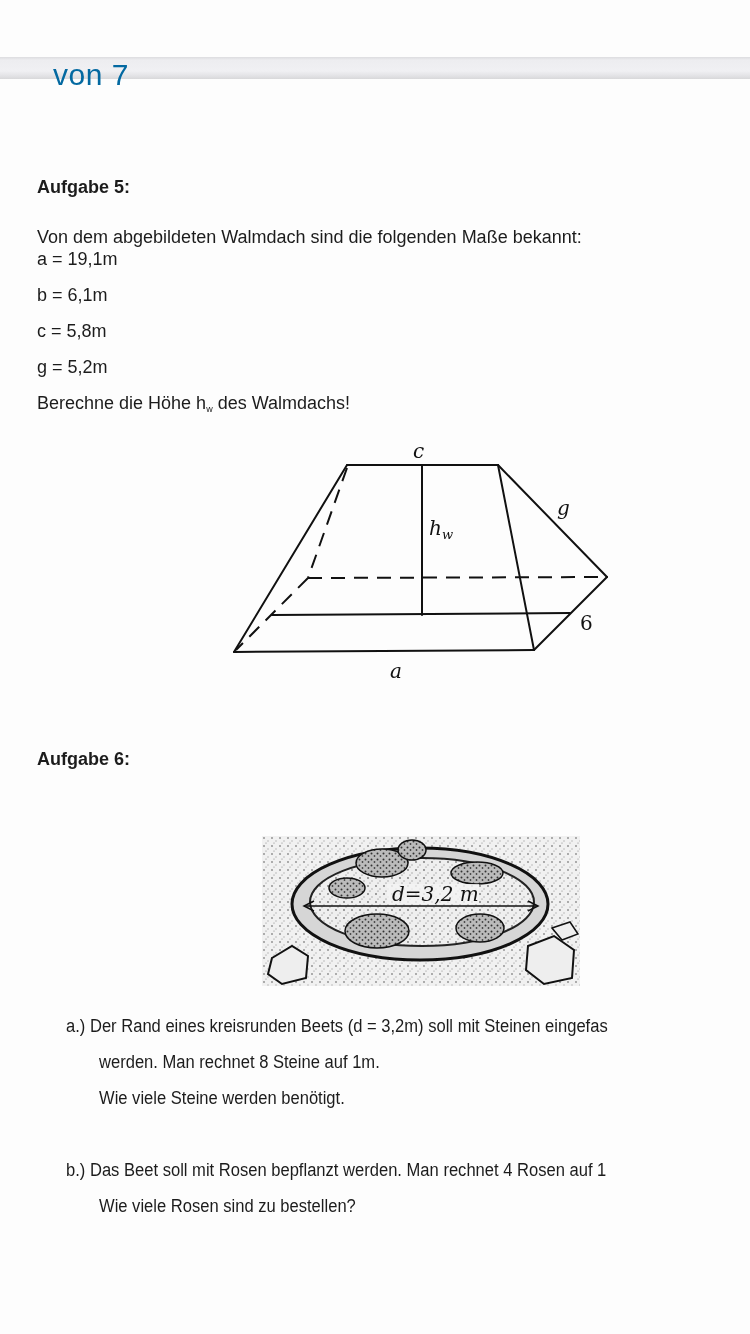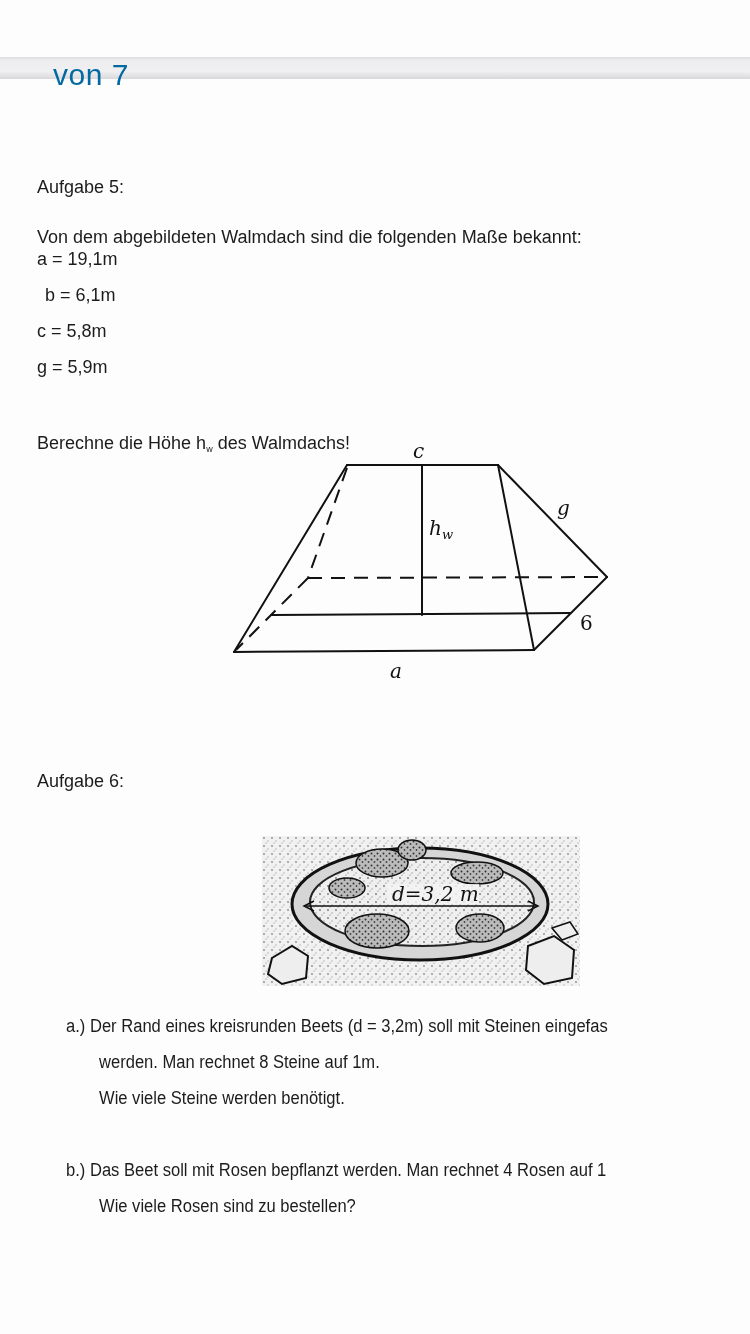--- a/index.html
+++ b/index.html
@@ -14,38 +14,38 @@
       position: absolute; left: 0; top: 57px; width: 750px; height: 22px;
       background: linear-gradient(#dcdcdf 0px, #ededf0 3px, #f0f0f3 14px, #e2e2e5 19px, #d8d8da 22px);
     }
     .page-indicator {
       position: absolute; left: 8px; top: 58px;
       font-size: 30px; color: #0369a1; letter-spacing: 0.5px;
       font-family: "Liberation Sans", sans-serif;
       margin-left: 45px;
     }
     .text { position: absolute; left: 37px; font-size: 18px; white-space: nowrap; }
-    .heading { font-weight: normal; font-size: 18px; }
+    .heading { font-weight: bold; font-size: 18px; }
     .sub { font-size: 9px; vertical-align: -3px; }
     .figure { position: absolute; }
     .qtext { position: absolute; font-size: 18px; white-space: nowrap; transform: scaleX(0.92); transform-origin: left; }
   </style>
 </head>
 <body>
 
 <div class="page-sep"></div>
 <div class="page-indicator">von 7</div>
 
 <div class="text heading" style="top:177px;">Aufgabe 5:</div>
 <div class="text" style="top:227px;">Von dem abgebildeten Walmdach sind die folgenden Maße bekannt:</div>
 <div class="text" style="top:249px;">a = 19,1m</div>
-<div class="text" style="top:285px;margin-left:8px;">b = 6,1m</div>
+<div class="text" style="top:285px;">b = 6,1m</div>
 <div class="text" style="top:321px;">c = 5,8m</div>
-<div class="text" style="top:357px;">g = 5,9m</div>
-<div class="text" style="top:393px;margin-top:40px;">
+<div class="text" style="top:357px;">g = 5,2m</div>
+<div class="text" style="top:393px;">
   <span>Berechne die Höhe h</span><span class="sub">w</span><span> des Walmdachs!</span>
 </div>
 
 <svg class="figure" style="left:220px; top:440px;" width="400" height="250" viewBox="0 0 400 250">
   <g stroke="#111" stroke-width="2" fill="none" stroke-linecap="round">
 
     <line x1="127" y1="25" x2="278" y2="25"></line>
 
     <line x1="127" y1="25" x2="14" y2="212"></line>
 
@@ -68,21 +68,21 @@
   </g>
   <g font-family="DejaVu Serif, serif" font-style="italic" font-size="20" fill="#111">
     <text x="193" y="18">c</text>
     <text x="209" y="95"><tspan>h</tspan><tspan font-size="13" dy="4">w</tspan></text>
     <text x="337" y="75">g</text>
     <text x="360" y="190" font-style="normal">6</text>
     <text x="170" y="238">a</text>
   </g>
 </svg>
 
-<div class="text heading" style="top:771px;">Aufgabe 6:</div>
+<div class="text heading" style="top:749px;">Aufgabe 6:</div>
 
 <svg class="figure" style="left:262px; top:828px;" width="318" height="164" viewBox="0 0 318 164">
   <defs>
     <pattern id="speckle" width="8" height="8" patternUnits="userSpaceOnUse">
       <rect width="8" height="8" fill="#efefef"></rect>
       <circle cx="2" cy="2" r="0.9" fill="#777"></circle>
       <circle cx="6" cy="5" r="0.7" fill="#999"></circle>
       <circle cx="4" cy="7" r="0.5" fill="#555"></circle>
     </pattern>
     <pattern id="dense" width="6" height="6" patternUnits="userSpaceOnUse">

